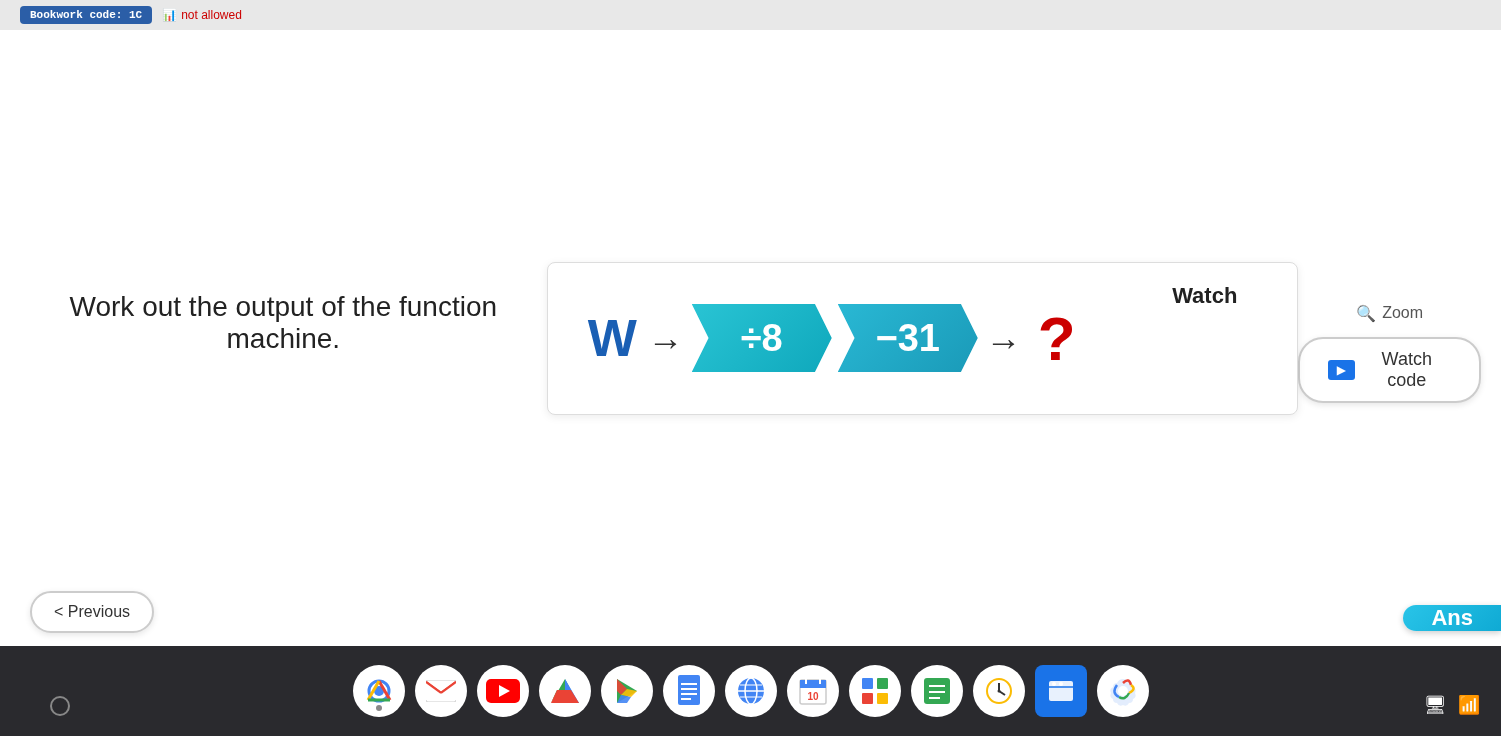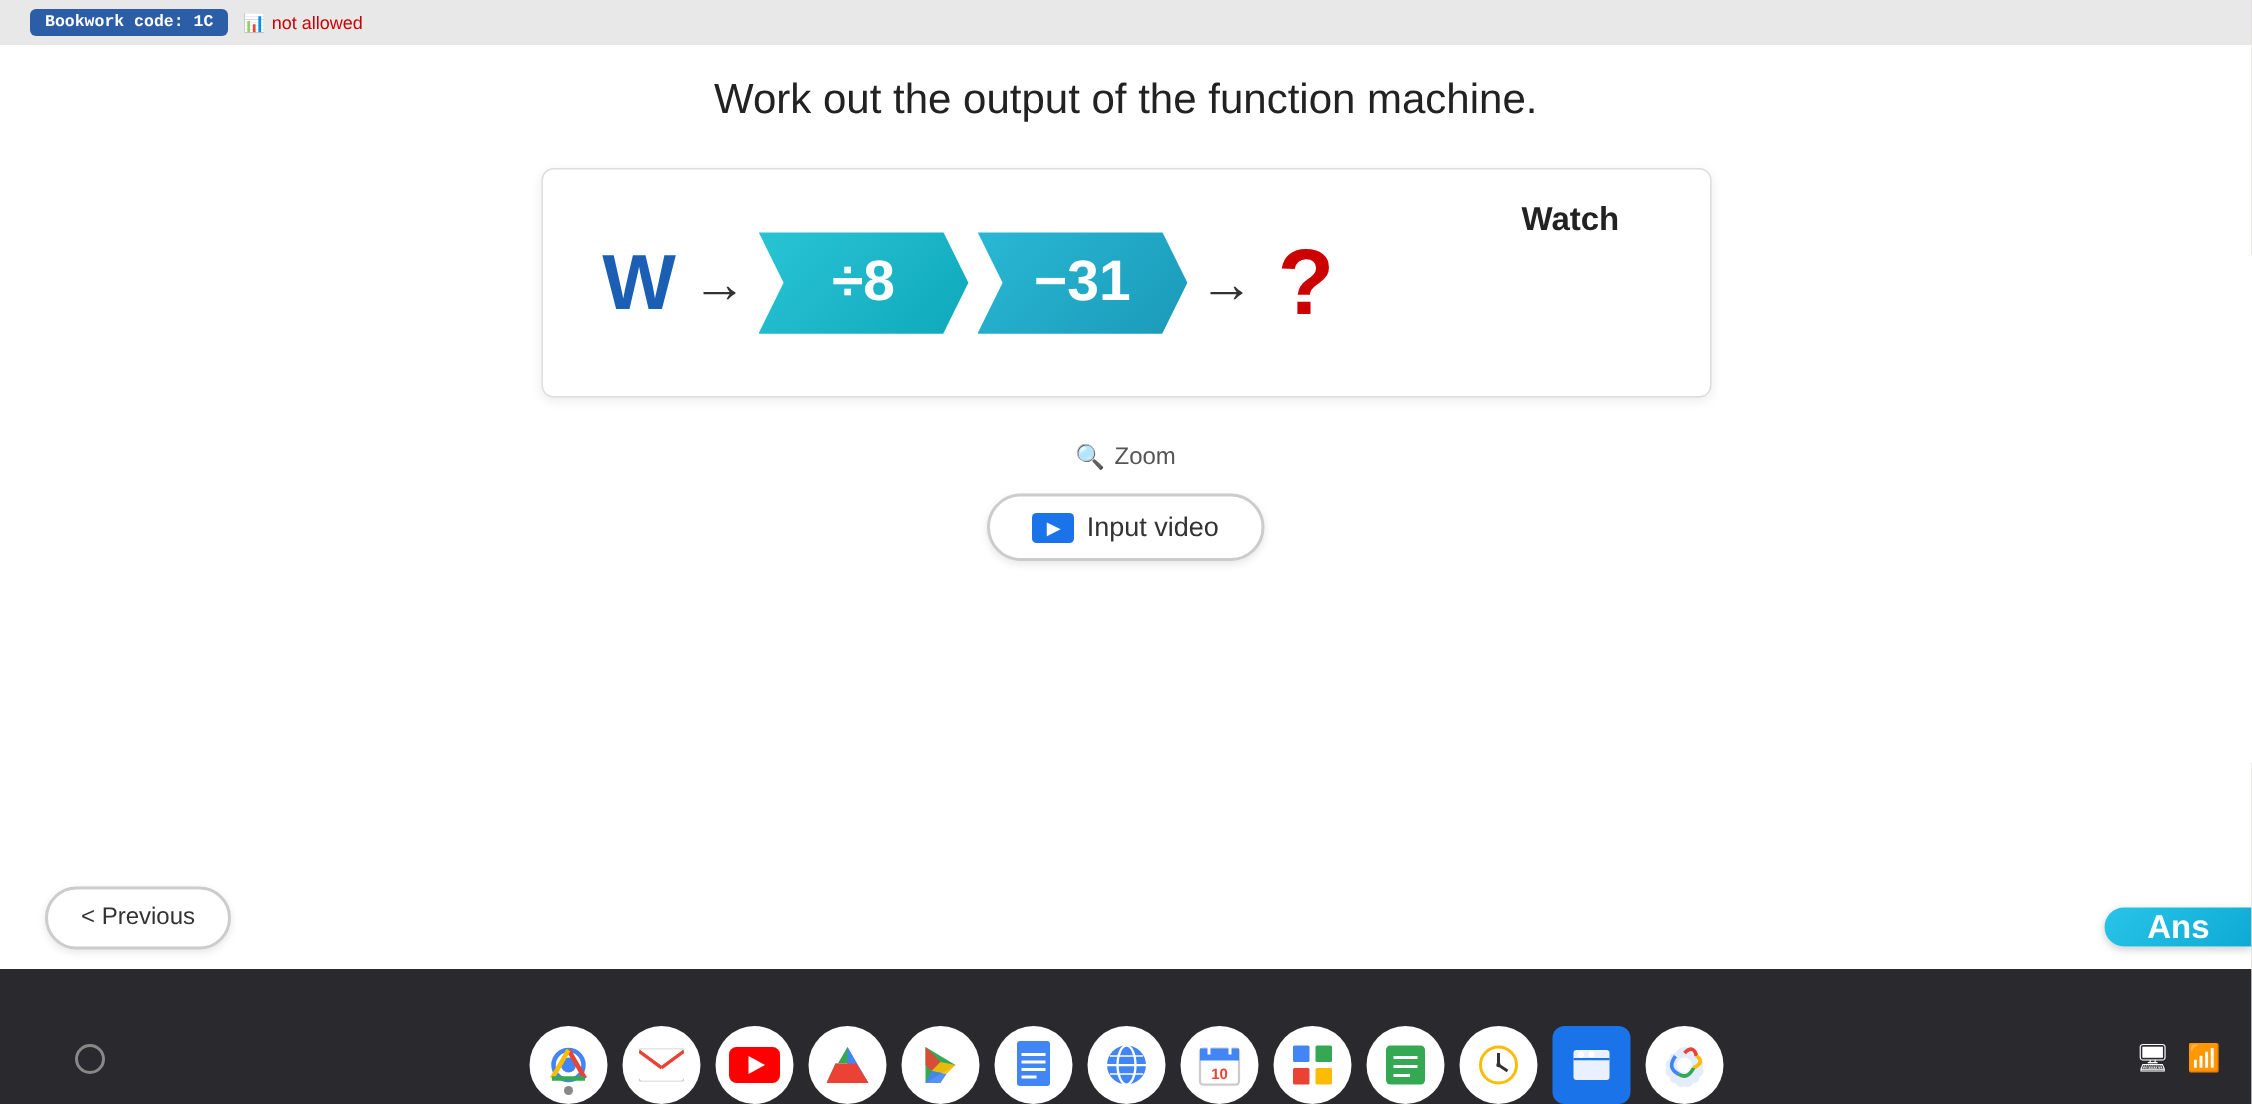--- a/index.html
+++ b/index.html
@@ -58,21 +58,21 @@
 
     
     .main-content {
       position: absolute;
       top: 30px;
       left: 0;
       right: 0;
       bottom: 90px;
       background: white;
       display: flex;
-      flex-direction: column;
+      flex-direction: row;
       align-items: center;
       padding: 20px;
     }
 
     .question-title {
       font-size: 28px;
       color: #222;
       margin-bottom: 30px;
       font-weight: normal;
       text-align: center;
@@ -245,21 +245,21 @@
 
     
     .taskbar {
       position: absolute;
       bottom: 0;
       left: 0;
       right: 0;
       height: 90px;
       background: #2a2a2e;
       display: flex;
-      align-items: flex-end;
+      align-items: center;
       justify-content: center;
       gap: 10px;
       padding: 0 20px;
     }
 
     .taskbar-icon {
       width: 52px;
       height: 52px;
       border-radius: 50%;
       display: flex;
@@ -353,21 +353,21 @@
     </div>
   </div>
 
   <div class="zoom-area">
     <button class="zoom-btn">
       <span>🔍</span>
       <span>Zoom</span>
     </button>
     <button class="watch-video-btn">
       <span class="video-icon">▶</span>
-      <span>Input video</span>
+      <span>Watch code</span>
     </button>
   </div>
 </div>
 
 <button class="prev-btn">&lt; Previous</button>
 
 <button class="ans-btn">Ans</button>
 
 <div class="taskbar">
   <div class="taskbar-circle"></div>

